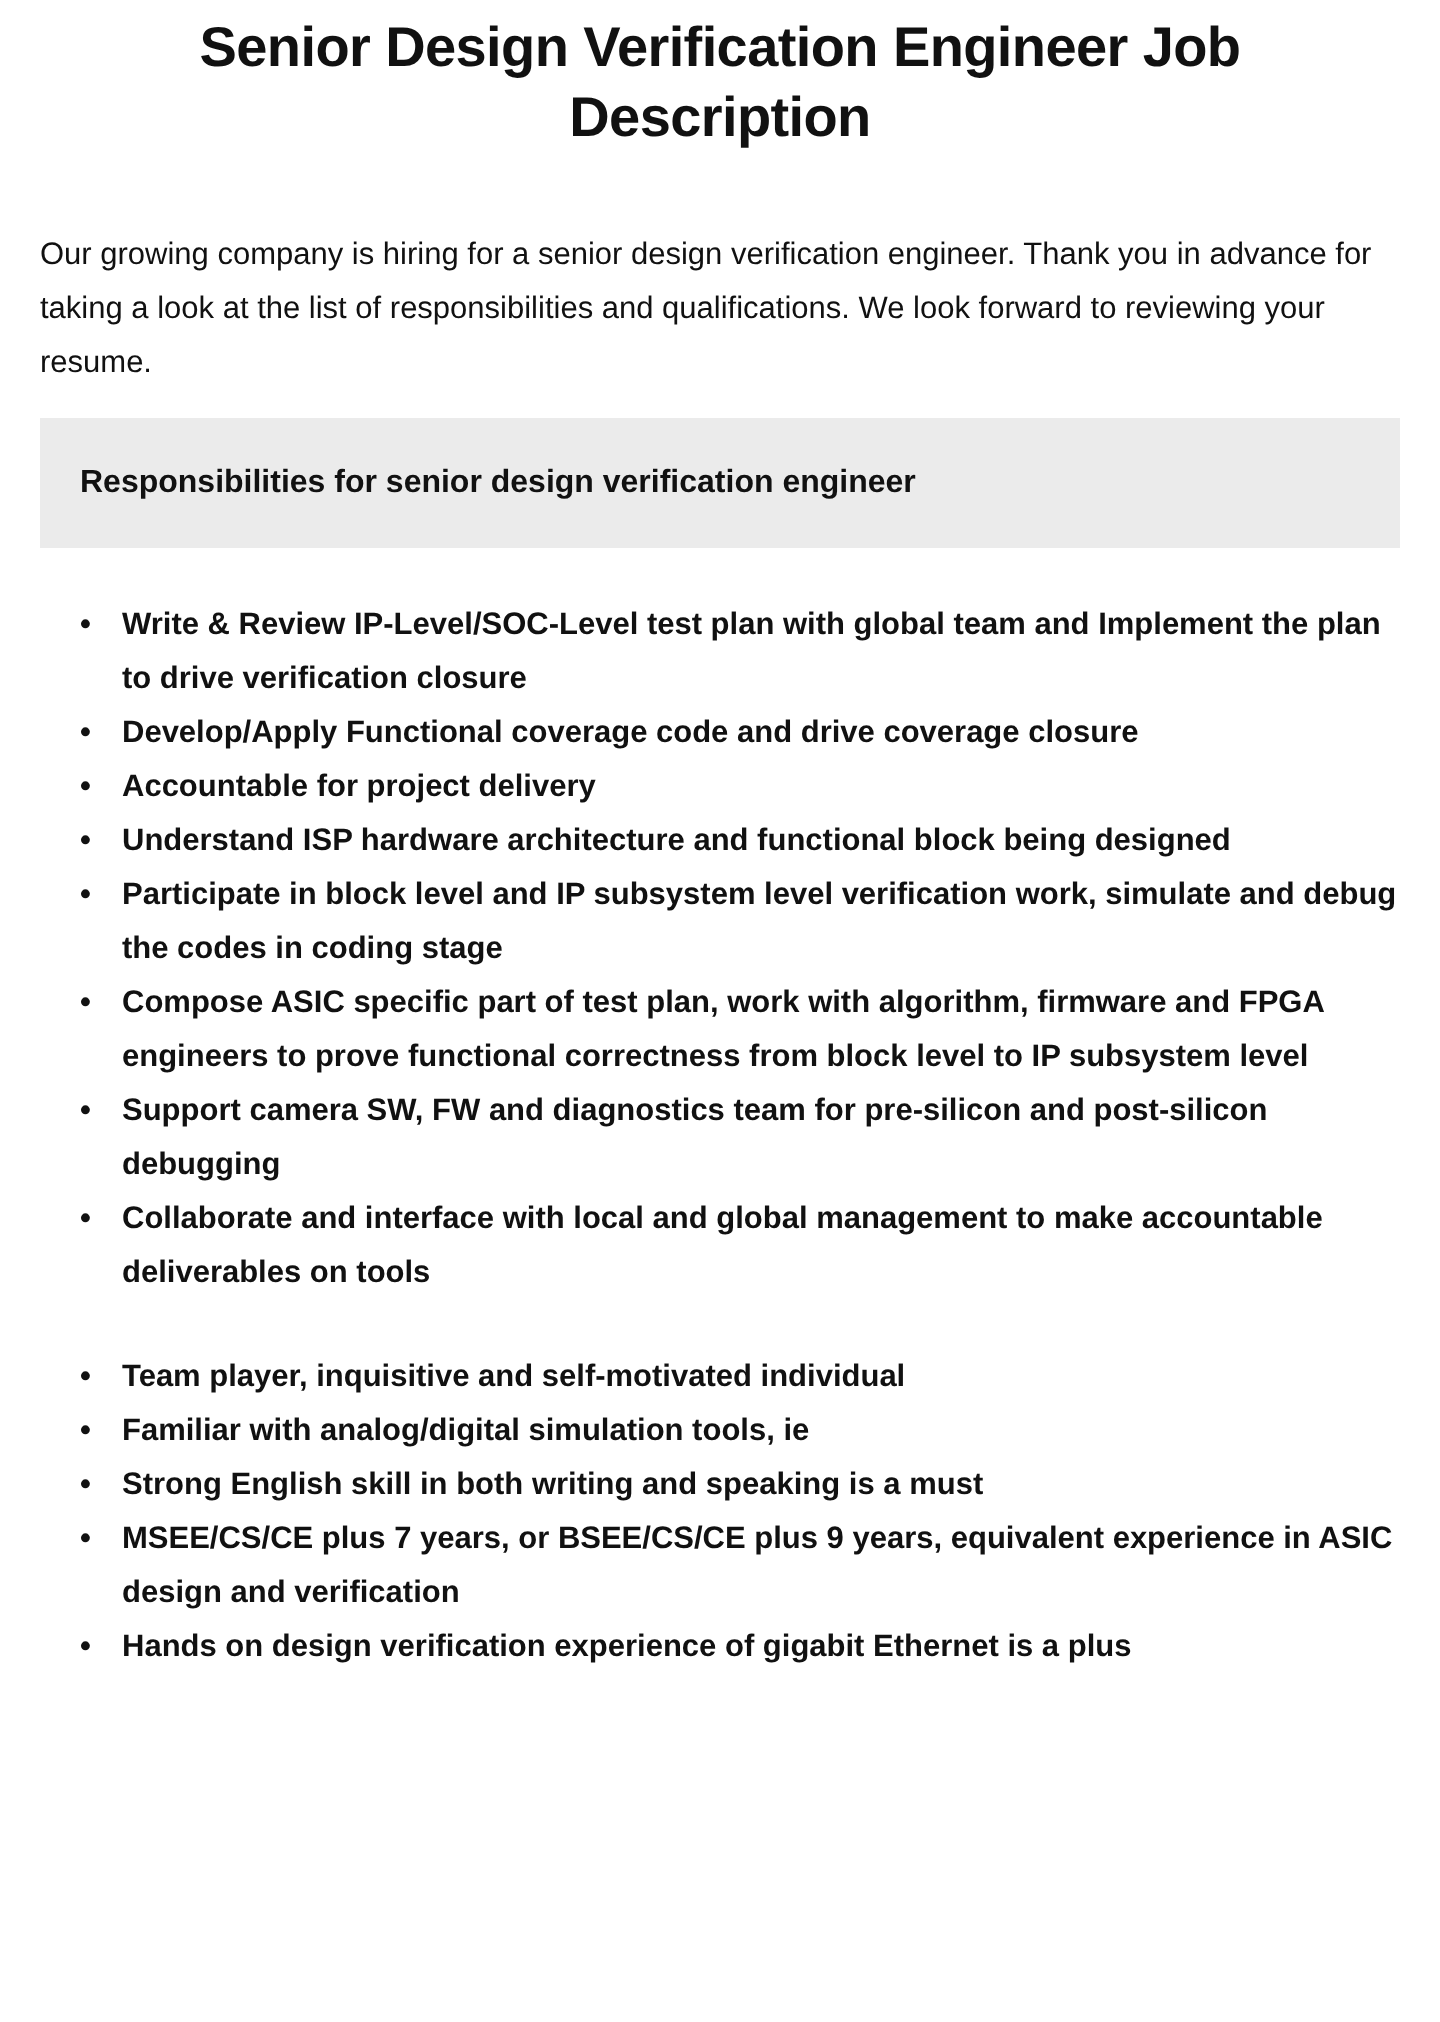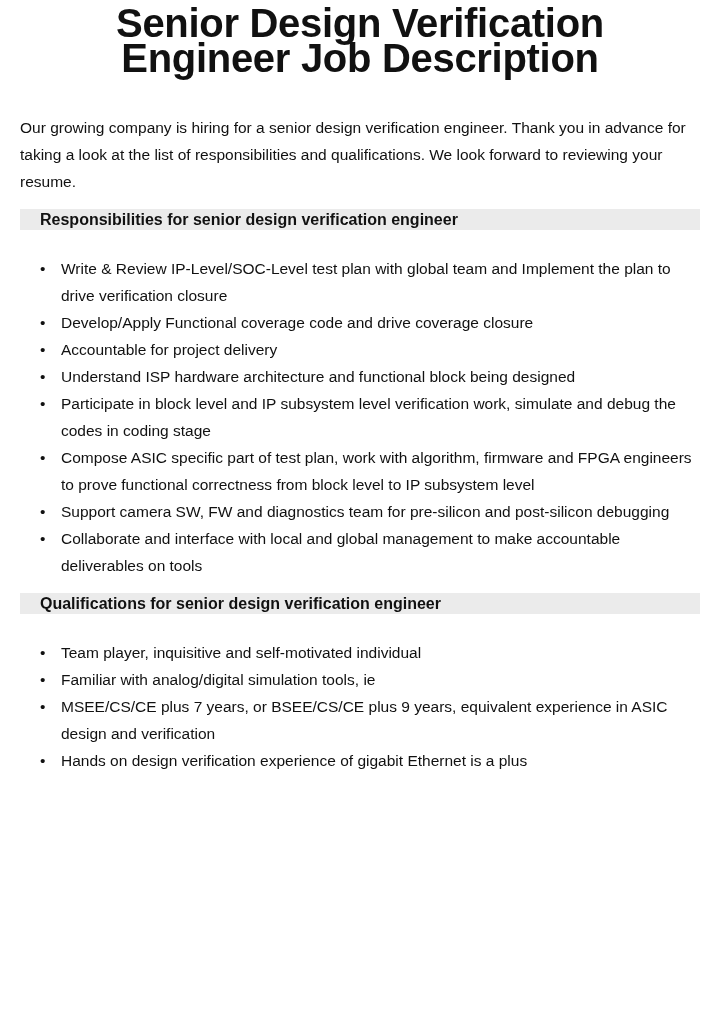--- a/index.html
+++ b/index.html
@@ -17,49 +17,50 @@
   }
   .page {
     width: 720px;
     height: 1011px;
     position: relative;
   }
   h1.doc-title {
     width: 660px;
     margin: 6px auto 0 auto;
     text-align: center;
-    font-size: 40px;
+    font-size: 28px;
     line-height: 35px;
     font-weight: 700;
     letter-spacing: -0.3px;
   }
   p.intro {
     margin: 38px 20px 0 20px;
     font-size: 15.5px;
     line-height: 27px;
     font-weight: 400;
   }
   .section-header {
     margin: 14px 20px 0 20px;
     background: var(--header-bg, #ebebeb);
-    padding: 0 20px;
+    padding: 22px 20px;
     font-size: 16px;
     line-height: 21px;
     font-weight: 700;
   }
   ul.bullet-list {
     list-style: none;
     margin: 25px 20px 0 20px;
     padding: 0 0 0 20px;
     font-size: 15.5px;
     line-height: 27px;
   }
   ul.bullet-list li {
     position: relative;
     padding-left: 21px;
+    font-weight: bold;
   }
   ul.bullet-list li::before {
     content: "\2022";
     position: absolute;
     left: 0;
     top: 0;
   }
 </style>
 </head>
 <body>
@@ -78,22 +79,22 @@
         <li>Accountable for project delivery</li>
         <li>Understand ISP hardware architecture and functional block being designed</li>
         <li>Participate in block level and IP subsystem level verification work, simulate and debug the codes in coding stage</li>
         <li>Compose ASIC specific part of test plan, work with algorithm, firmware and FPGA engineers to prove functional correctness from block level to IP subsystem level</li>
         <li>Support camera SW, FW and diagnostics team for pre-silicon and post-silicon debugging</li>
         <li>Collaborate and interface with local and global management to make accountable deliverables on tools</li>
       </ul>
   </section>
 
   <section>
-    <div class="section-header">Qualifications for senior design verification engineer</div>
     <ul class="bullet-list">
         <li>Team player, inquisitive and self-motivated individual</li>
         <li>Familiar with analog/digital simulation tools, ie</li>
+        <li>Strong English skill in both writing and speaking is a must</li>
         <li>MSEE/CS/CE plus 7 years, or BSEE/CS/CE plus 9 years, equivalent experience in ASIC design and verification</li>
         <li>Hands on design verification experience of gigabit Ethernet is a plus</li>
       </ul>
   </section>
 
 </div>
 
 </body></html>

